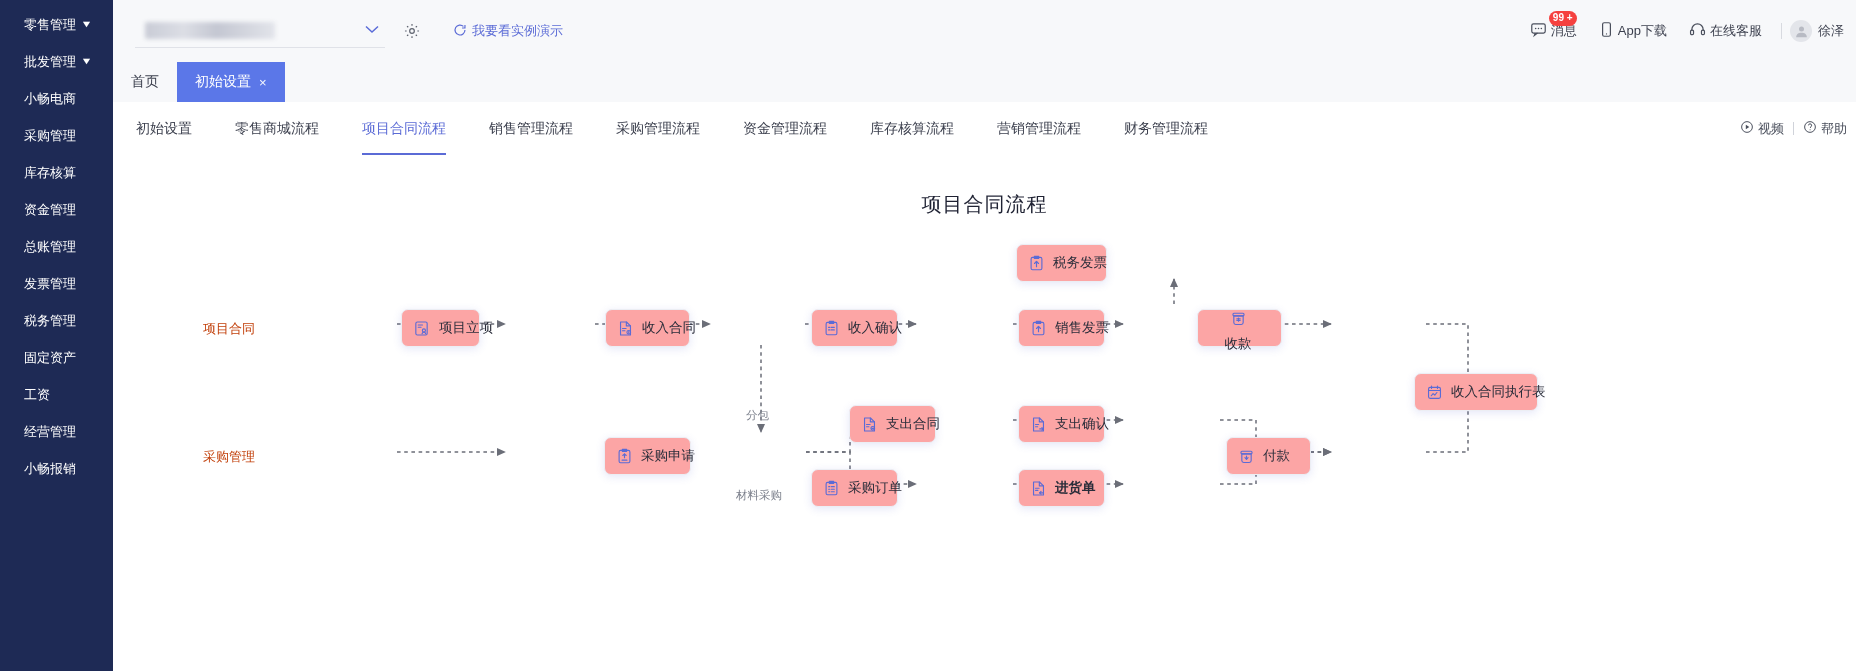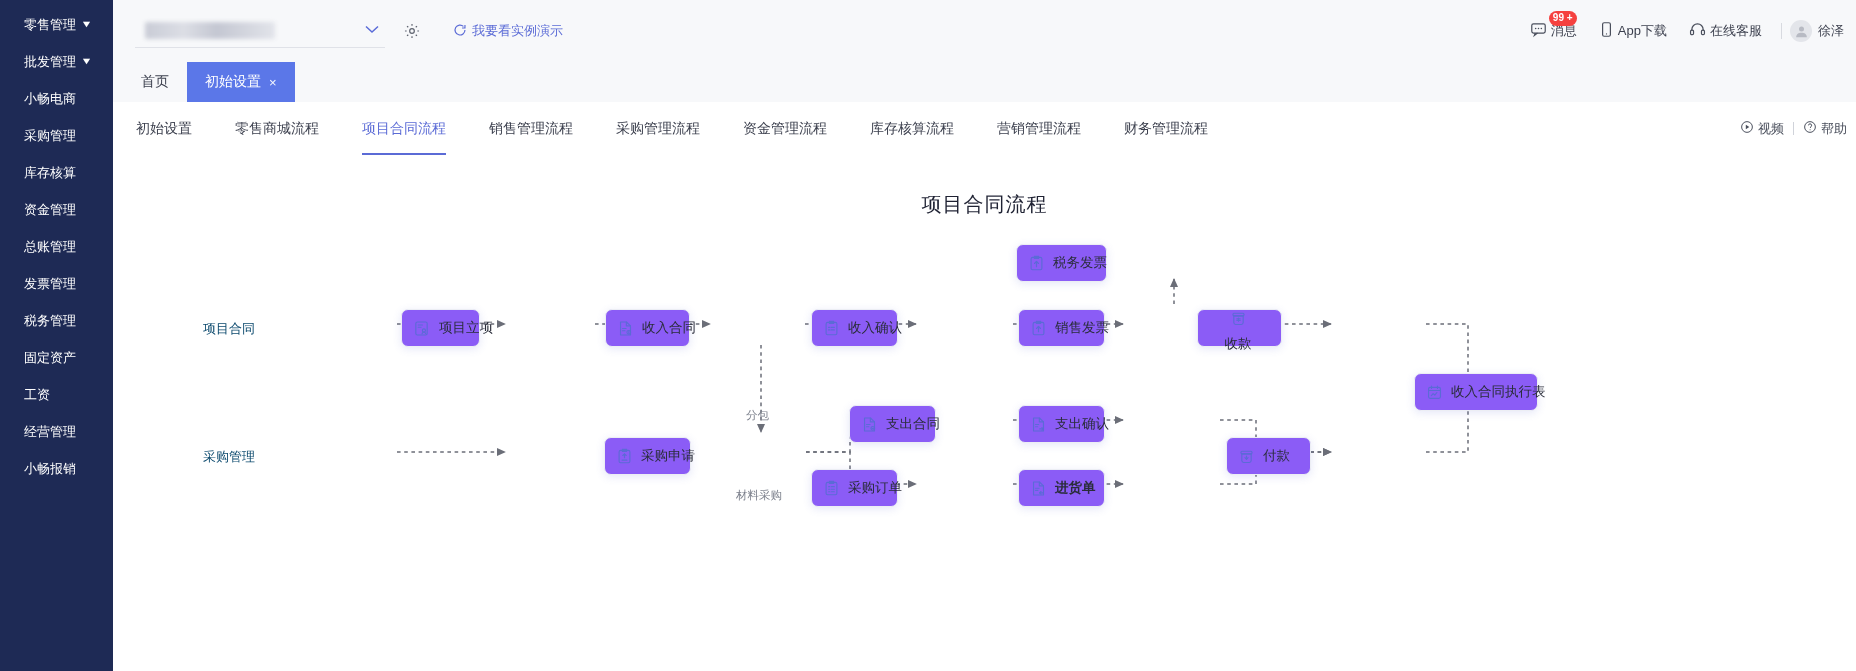--- a/index.html
+++ b/index.html
@@ -126,21 +126,20 @@
     width: 22px; height: 22px; border-radius: 50%;
     background: #e3e5ea; display: flex; align-items: center; justify-content: center;
     margin-right: 6px;
   }
   .user-name { font-size: 13px; color: #3b3f4d; }
 
   
   .tabstrip {
     height: 40px; background: #f7f8fa;
     display: flex; align-items: flex-end;
-    padding-left: 10px;
     flex: 0 0 40px;
   }
   .tab {
     height: 40px; min-width: 62px;
     display: flex; align-items: center; justify-content: center;
     gap: 8px;
     font-size: 14px; color: #3b3f4d;
     padding: 0 18px; cursor: pointer; white-space: nowrap;
   }
   .tab.active { background: #5b77e8; color: #ffffff; }
@@ -190,27 +189,27 @@
     margin-top: 36px;
     letter-spacing: 1px;
     font-weight: normal;
   }
 
   
   .canvas { position: relative; width: 100%; height: 420px; margin-top: 6px; }
   .canvas svg.edges { position: absolute; left: 0; top: 0; width: 1743px; height: 420px; overflow: visible; }
 
   .rowlabel {
-    position: absolute; font-size: 13px; color: #0c4a6e; white-space: nowrap;
+    position: absolute; font-size: 13px; color: #c2410c; white-space: nowrap;
   }
 
   .node {
     position: absolute;
     height: 38px;
-    background: #8b5cf6;
+    background: #fca5a5;
     border: 1px solid #eceef4;
     border-radius: 7px;
     box-shadow: 0 2px 9px rgba(91,107,214,0.16);
     display: flex; align-items: center;
     padding: 0 14px 0 11px;
     gap: 8px;
     font-size: 13.5px; color: #2a2d3a;
     cursor: pointer;
     white-space: nowrap;
   }

